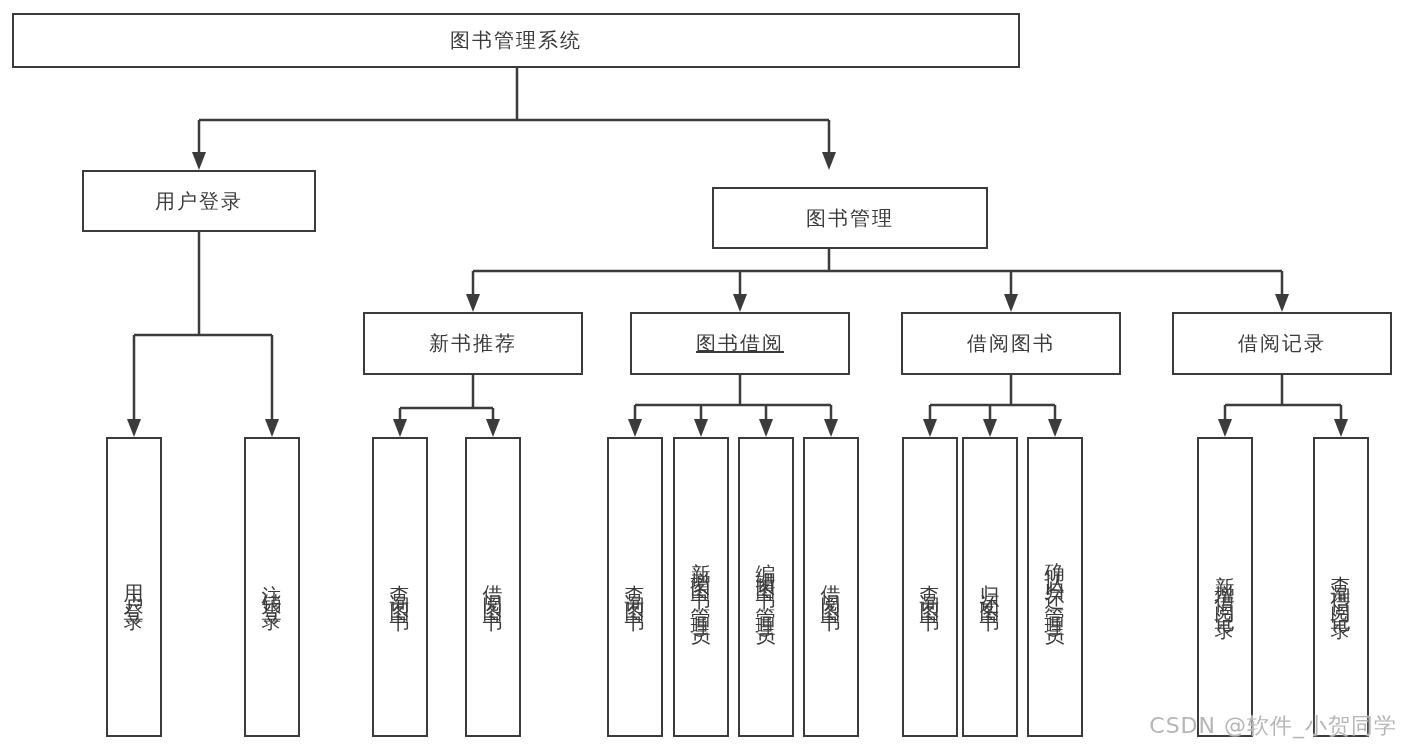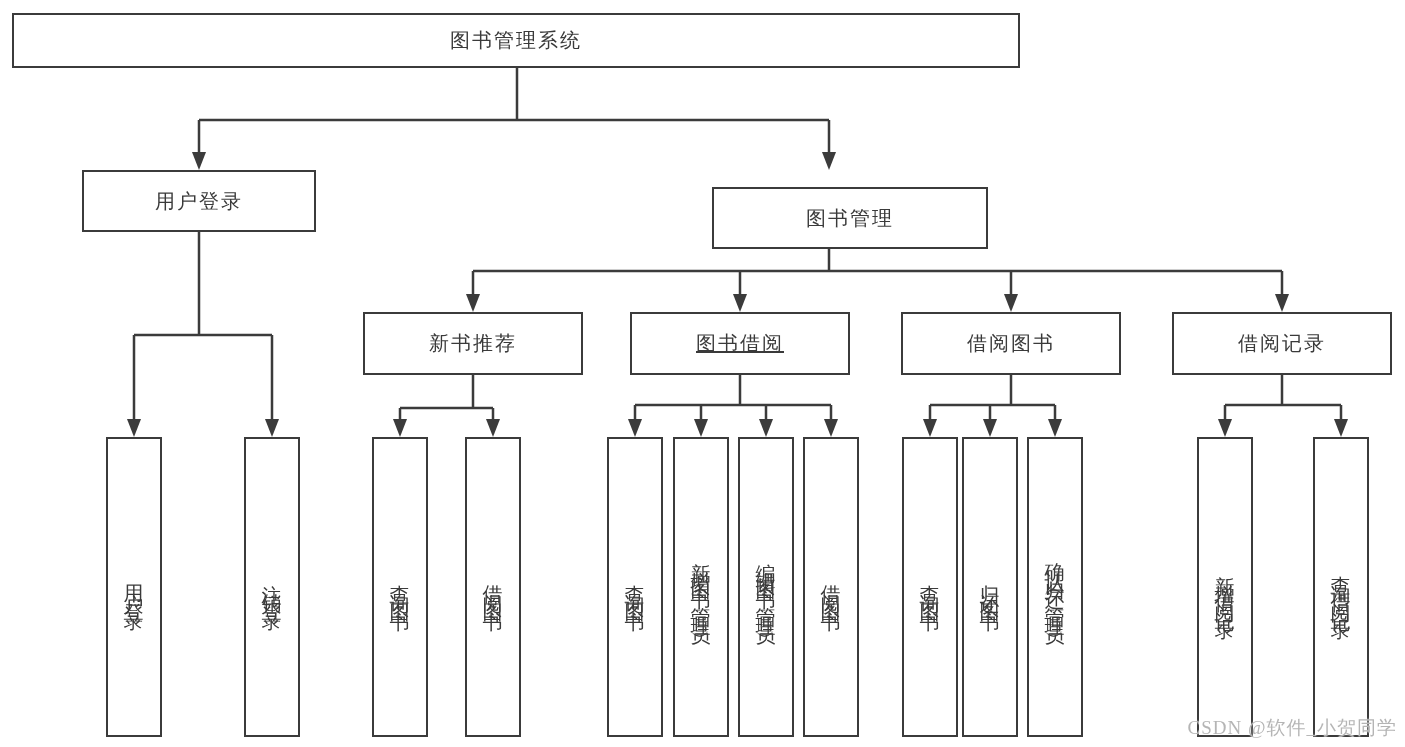--- a/index.html
+++ b/index.html
@@ -33,26 +33,25 @@
     text-orientation: mixed;
     font-size: 20px;
     letter-spacing: 9px;
     line-height: 1.1;
     color: #3a3a3a;
   }
   .watermark {
     position: absolute;
     right: 8px;
     bottom: 6px;
-    font-size: 19px;
+    font-size: 22px;
     color: #b5b5b5;
     letter-spacing: 1px;
     z-index: 5;
     text-shadow: 0 0 2px #ffffff;
-    font-family: Liberation Serif, serif;
   }
 </style>
 </head>
 <body>
 
 <div class="canvas">
 
   <svg class="connectors" viewBox="0 0 1405 747" xmlns="http://www.w3.org/2000/svg">
     <g stroke="#3b3b3b" stroke-width="2.5" fill="none">
       <path d="M517,68 V120 M199,120 H829 M199,120 V153 M829,120 V153"></path>

